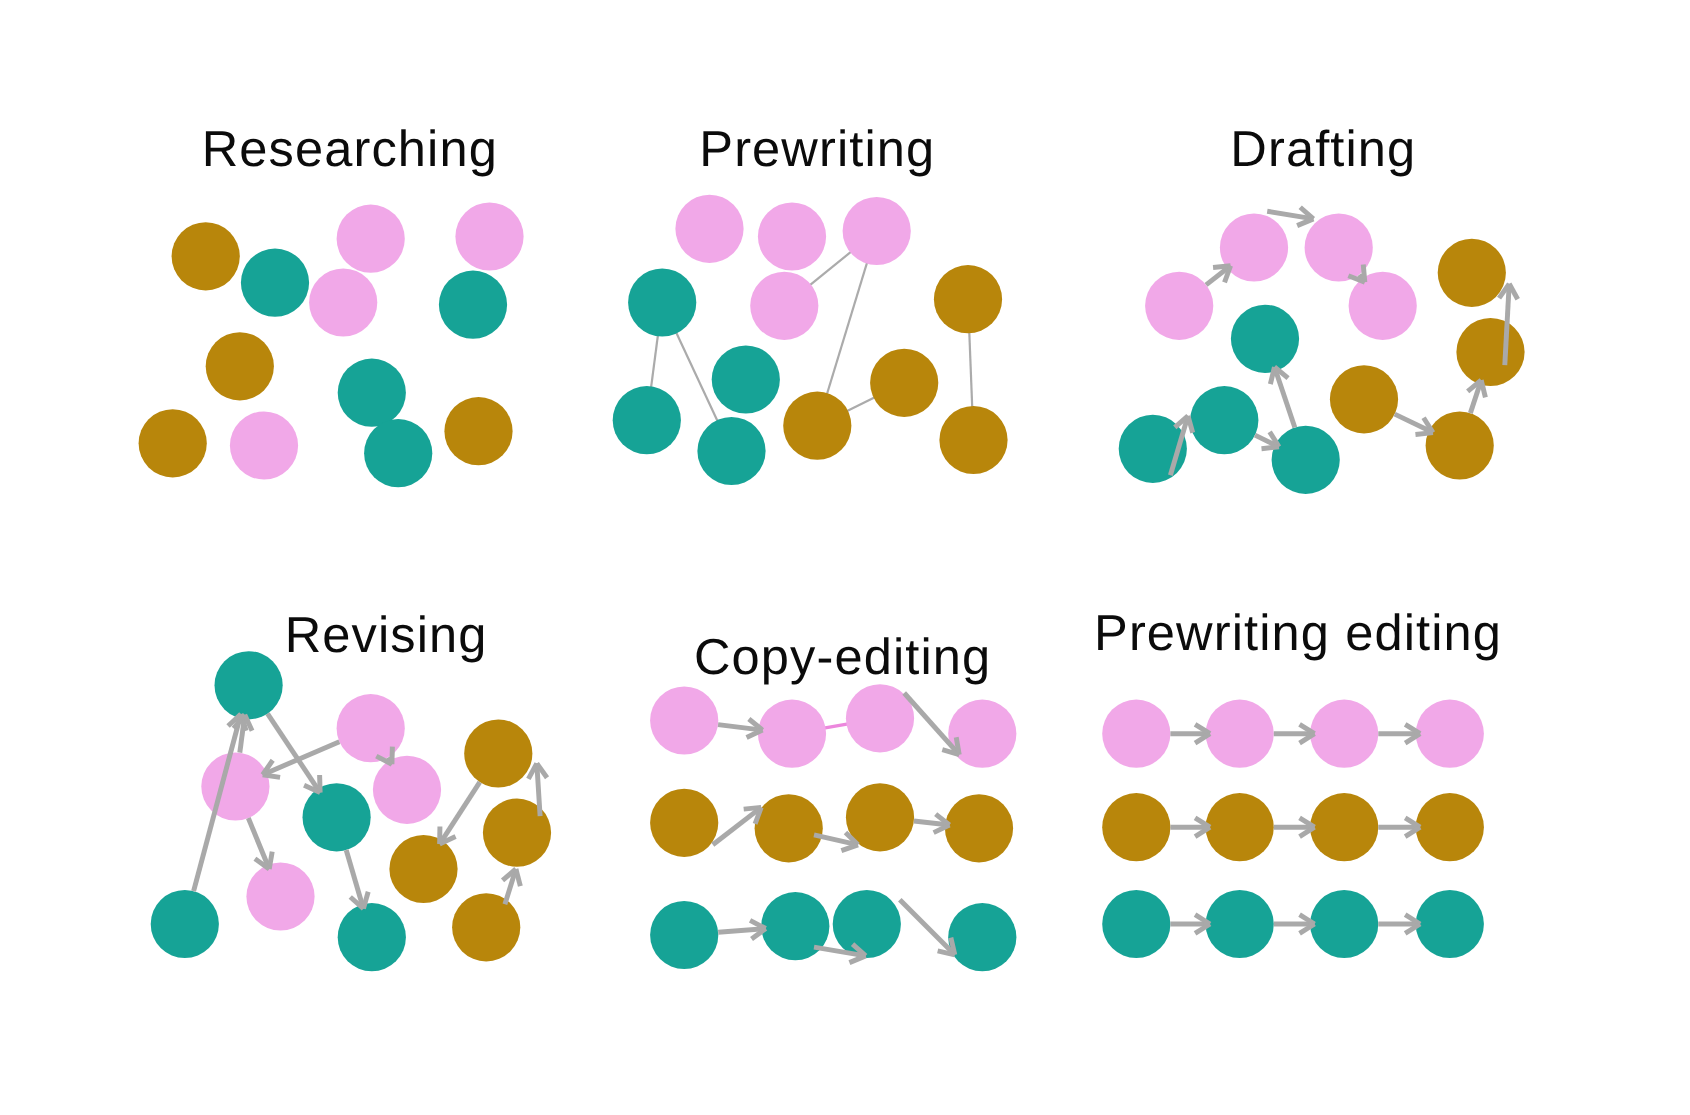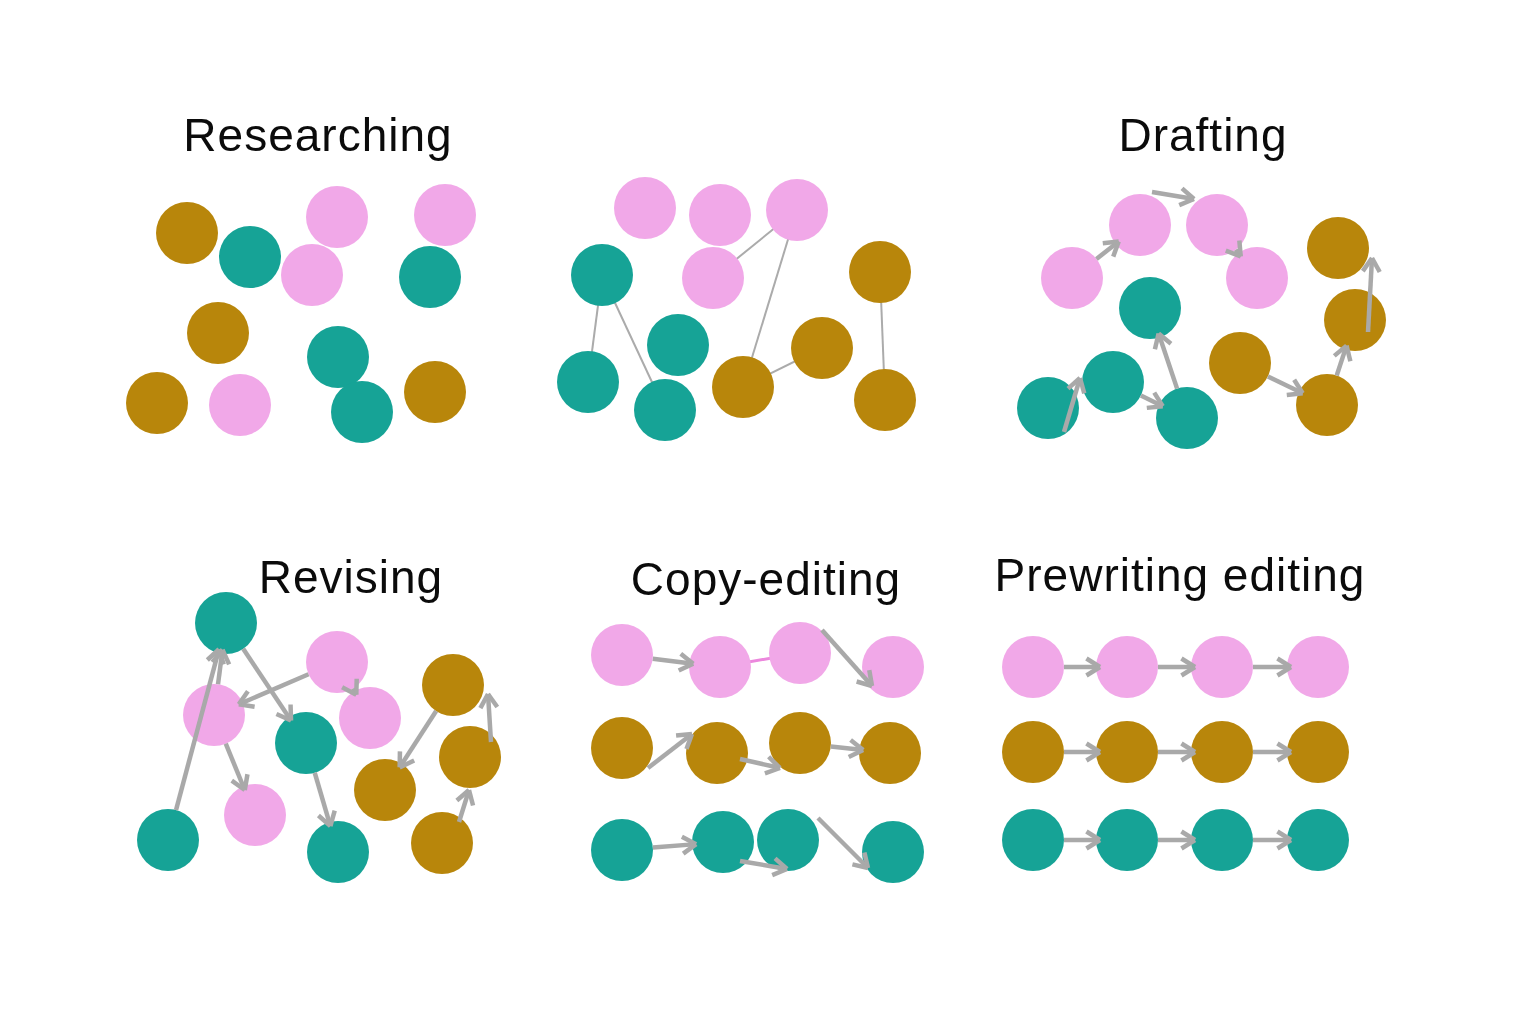--- a/index.html
+++ b/index.html
@@ -302,18 +302,19 @@
         </g>
         <g>
           <line x1="1253" y1="840" x2="1291" y2="840" stroke="#A9A9A9" stroke-width="4.5"></line>
           <line x1="1291" y1="840" x2="1277.431230461497" y2="831.5212917722687" stroke="#A9A9A9" stroke-width="4.5"></line>
           <line x1="1291" y1="840" x2="1277.431230461497" y2="848.4787082277313" stroke="#A9A9A9" stroke-width="4.5"></line>
         </g>
       </g>
   </svg>
 
   <div class="panel-title" style="left:318px;top:112px">Researching</div>
+  <div class="panel-title" style="left:743px;top:112px">Prewriting</div>
   <div class="panel-title" style="left:351px;top:554px">Revising</div>
   <div class="panel-title" style="left:1203px;top:112px">Drafting</div>
-  <div class="panel-title" style="left:766px;top:556px">Copy-editing</div>
+  <div class="panel-title" style="left:766px;top:574px">Copy-editing</div>
   <div class="panel-title" style="left:1180px;top:552px">Prewriting editing</div>
 
 </div>
 
 </body></html>

